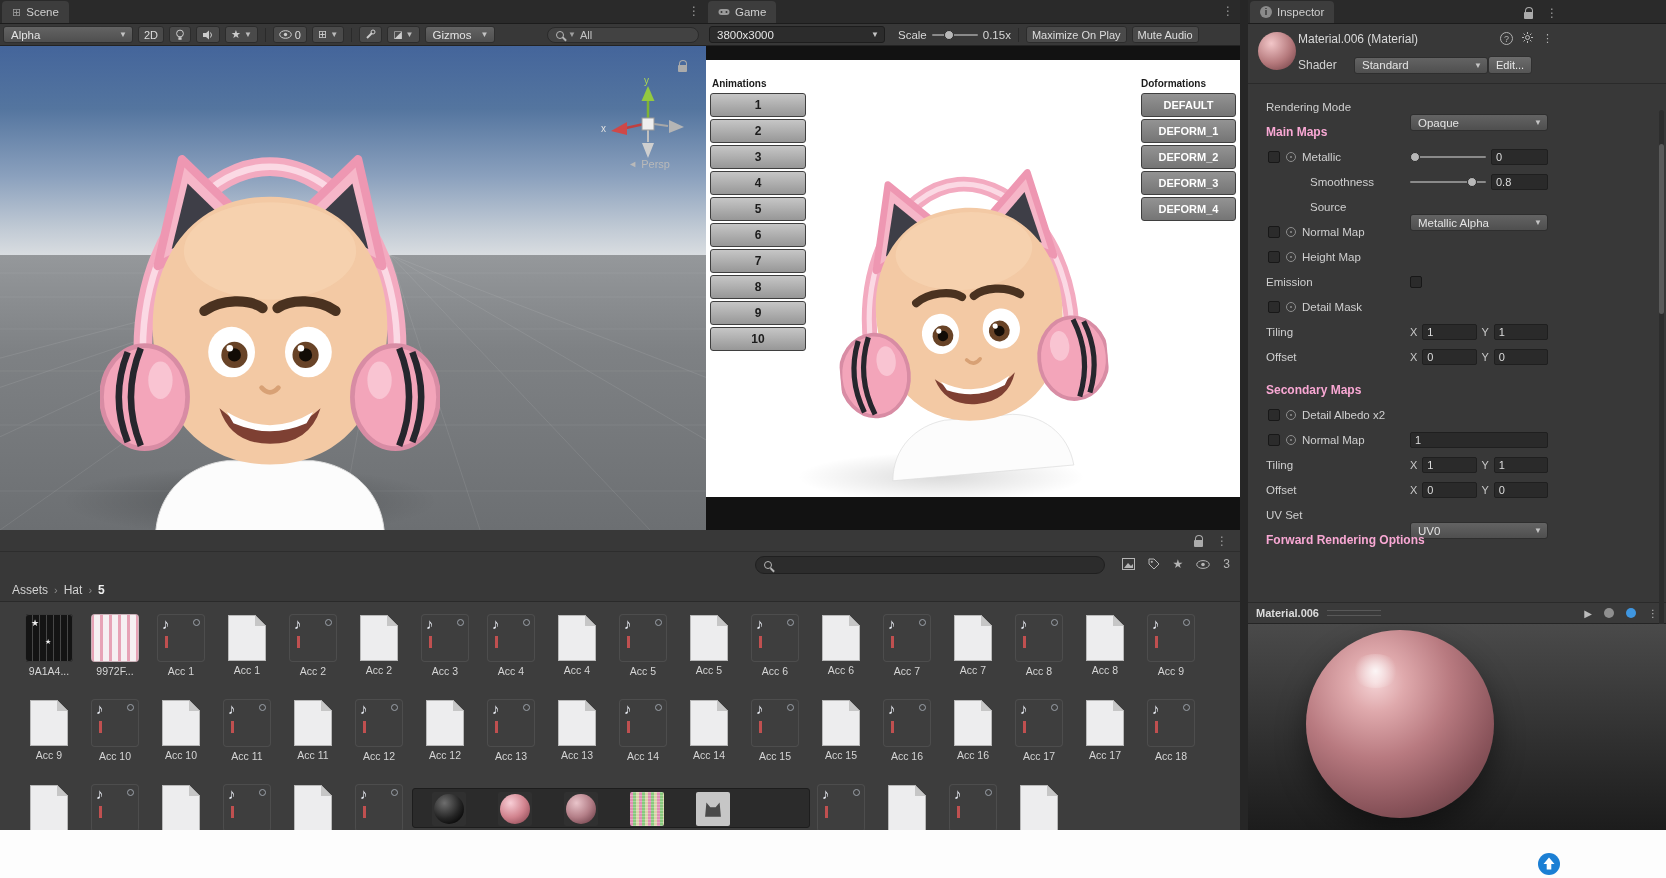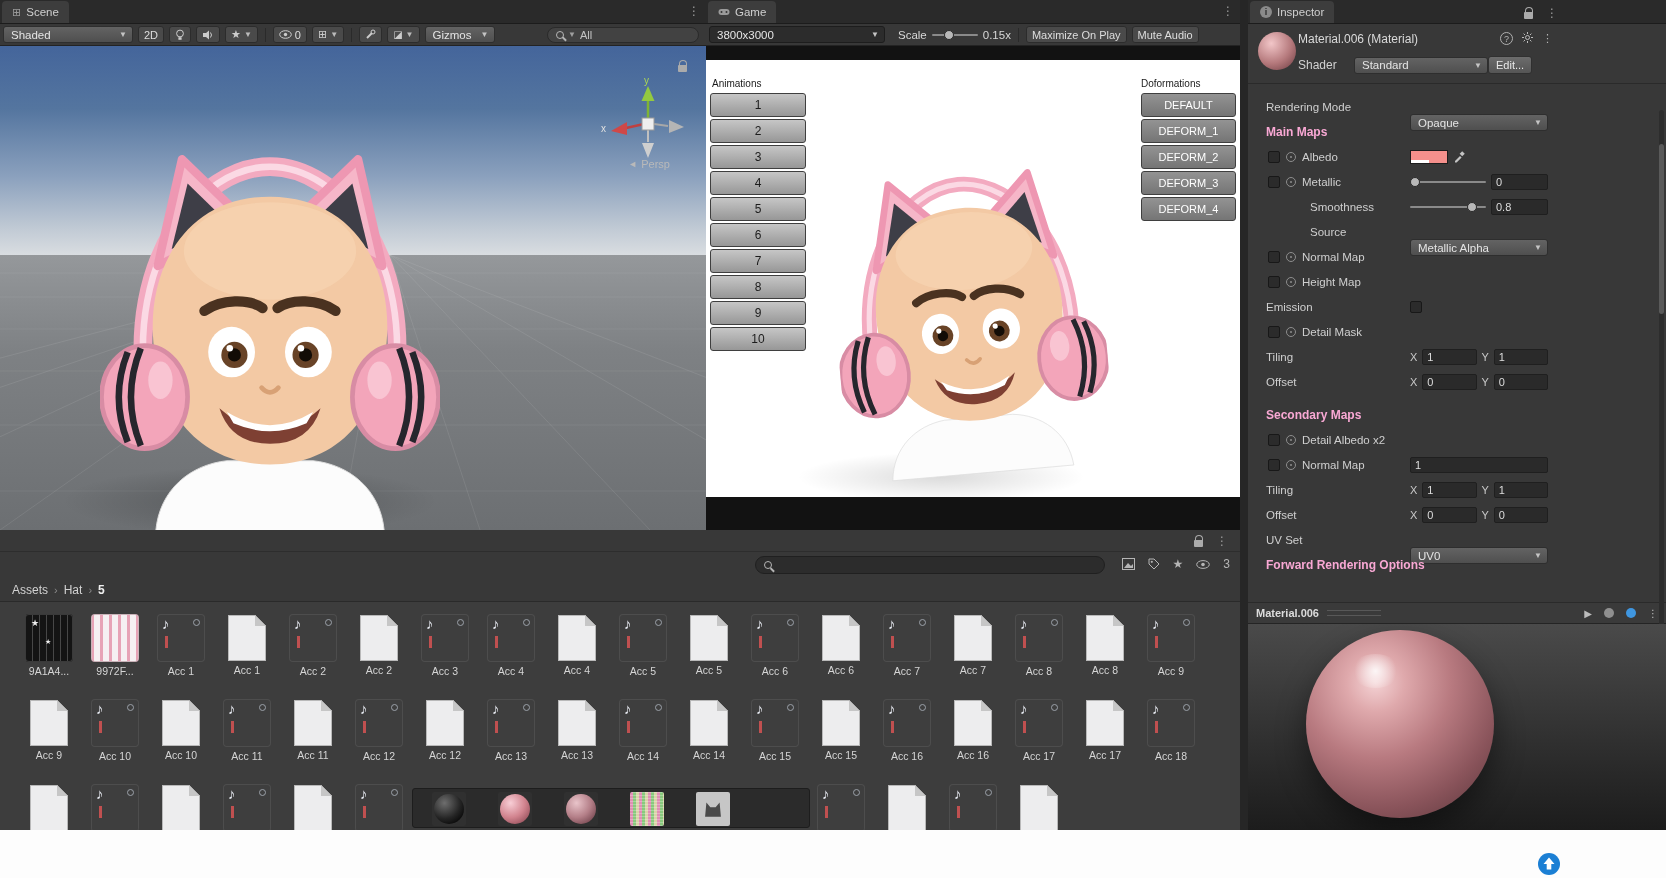--- a/index.html
+++ b/index.html
@@ -37,21 +37,21 @@
   .ground { position:absolute; left:0; top:209px; width:706px; height:275px; background:linear-gradient(180deg,#95989b 0%,#7e8184 35%,#6c6f72 100%); }
   .scene-shadow { position:absolute; left:60px; top:420px; width:380px; height:70px; background:radial-gradient(ellipse,rgba(0,0,0,0.22),transparent 70%); }
   .avatar { position:absolute; }
   .gizmo3d { position:absolute; right:10px; top:28px; width:96px; height:96px; }
   .persp-label { position:absolute; right:36px; top:112px; color:#b9b9b9; font-size:11px; display:flex; gap:4px; align-items:center; }
   .scene-lock { position:absolute; right:18px; top:14px; }
 
   
   .game-view { position:absolute; left:706px; top:0; width:534px; height:530px; background:#383838; }
   .game-viewport { position:absolute; left:0; top:46px; width:534px; height:484px; background:#121212; overflow:hidden; }
-  .game-white { position:absolute; left:0; top:14px; width:534px; height:437px; background:#ffffff; overflow:hidden; }
+  .game-white { position:absolute; left:0; top:14px; width:534px; height:437px; background:#ffffff; overflow:hidden;font-weight:bold; }
   .game-shadow { position:absolute; left:90px; top:392px; width:290px; height:50px; background:radial-gradient(ellipse,rgba(0,0,0,0.14),transparent 70%); }
   .ovl-title { position:absolute; font-size:10px; color:#1a1a1a; }
   .anim-stack { position:absolute; left:4px; top:33px; width:96px; display:flex; flex-direction:column; gap:2px; }
   .def-stack { position:absolute; left:435px; top:33px; width:95px; display:flex; flex-direction:column; gap:2px; }
   .gbtn { height:24px; border:1px solid #3f3f3f; border-radius:3px; background:linear-gradient(#c6c6c6,#979797); color:#1c1c1c; font-size:12px; display:flex; align-items:center; justify-content:center; }
   .gbtn.dark { background:linear-gradient(#939393,#757575); color:#ffffff; font-size:11px; }
 
   
   .vsplit { position:absolute; left:1240px; top:0; width:8px; height:830px; background:#262626; }
 
@@ -143,21 +143,21 @@
   <div class="scene-view">
     <div class="tabbar">
       <div class="tab">
         <span class="ticon">⊞</span>
         <span>Scene</span>
       </div>
       <span class="kebab">⋮</span>
     </div>
     <div class="toolbar">
       <div class="dd" style="width:130px;">
-        <span>Shaded</span>
+        <span>Alpha</span>
           <span class="arr">▼</span>
       </div>
       <div class="tbtn">
           <span>2D</span>
         </div>
       <div class="tbtn">
         <svg width="10" height="12">
             <circle cx="5" cy="4.5" r="3.4" stroke="#cccccc" fill="none"></circle>
             <rect x="3.4" y="8.2" width="3.2" height="2.6" fill="#cccccc"></rect>
           </svg>
@@ -431,32 +431,20 @@
               <span class="arr">▼</span>
             </div>
           </div>
       </div>
       <div class="irow bold">
           <span>Main Maps</span>
         </div>
       <div class="irow maprow">
         <span class="chk"></span>
         <span class="circ"></span>
-        <span>Albedo</span>
-        <div class="vcol">
-          <div class="swatch" id="albedo-swatch" style="background: rgb(245, 144, 140);"></div>
-          <svg width="13" height="13">
-              <path d="M2 11 L7 6 l1.6 1.6 -5 5 H2 z" fill="#c4c4c4"></path>
-              <rect x="7.4" y="2" width="3.6" height="3.6" transform="rotate(45 9.2 3.8)" fill="#c4c4c4"></rect>
-            </svg>
-        </div>
-      </div>
-      <div class="irow maprow">
-        <span class="chk"></span>
-        <span class="circ"></span>
         <span>Metallic</span>
         <div class="vcol">
           <div class="sl mini-sl">
               <i style="left:0;"></i>
             </div>
           <div class="f val-f">0</div>
         </div>
       </div>
       <div class="irow sub">
         <span>Smoothness</span>

